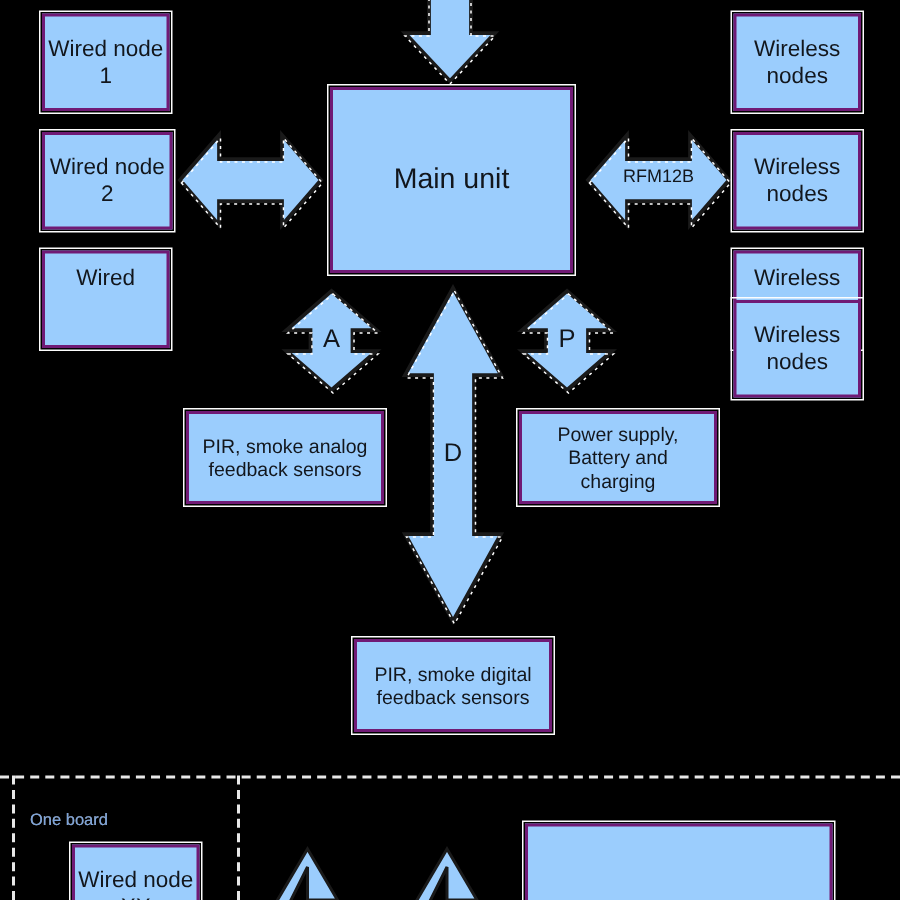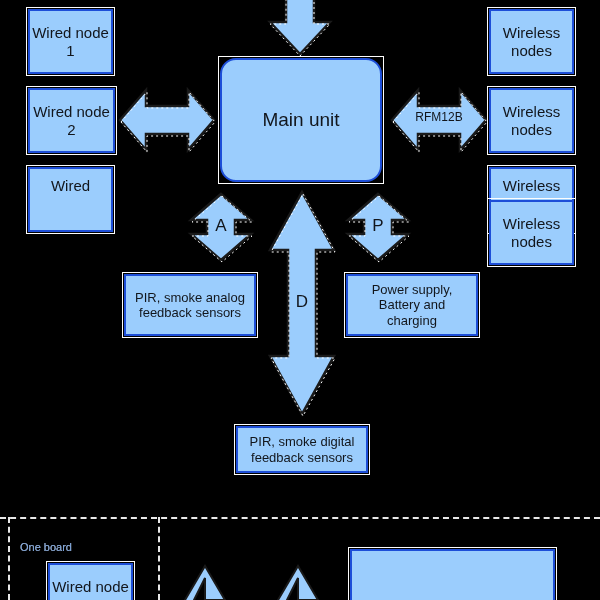--- a/index.html
+++ b/index.html
@@ -2,28 +2,28 @@
 <html><head>
 <meta charset="utf-8">
 <style>
   html,body{margin:0;padding:0;background:#000;}
   body{width:600px;height:600px;overflow:hidden;
        font-family:"Liberation Sans","DejaVu Sans",sans-serif;}
   #canvas{position:relative;width:600px;height:600px;background:#000;}
 
   
   .box{position:absolute;box-sizing:border-box;
-       background:#9bcdfd;border:2px solid #1d4ed8;
+       background:#9bcdfd;border:2px solid #701a75;
        color:#12161c;display:flex;align-items:center;justify-content:center;
        text-align:center;line-height:1.18;}
   
   .box::after{content:"";position:absolute;left:-4px;top:-4px;
        right:-4px;bottom:-4px;border:1px solid #fdfdfd;pointer-events:none;}
   .sz-md{font-size:15px;}
-  .sz-lg{font-size:19px;border-radius:16px;}
+  .sz-lg{font-size:19px;}
   .sz-xs{font-size:13px;}
 
   
   .arrow{position:absolute;}
   .arrow svg{display:block;overflow:visible;}
   .arrow .lbl{position:absolute;left:0;right:0;text-align:center;
        color:#12161c;font-size:15px;pointer-events:none;}
 
   
   .dashline{position:absolute;border-top:2px dashed #e8e8e8;}
@@ -119,21 +119,21 @@
   </div>
 
   <div class="box sz-xs" style="left:124px;top:274px;width:132px;height:62px;">
     <span style="padding:0 6px;">PIR, smoke analog feedback sensors</span>
   </div>
 
   <div class="box sz-xs" style="left:346px;top:274px;width:132px;height:62px;">
     <span style="padding:0 6px;">Power supply, Battery and charging</span>
   </div>
 
-  <div class="box sz-xs" style="left:236px;top:426px;width:132px;height:47px;">
+  <div class="box sz-xs" style="left:236px;top:426px;width:132px;height:62px;">
     <span style="padding:0 6px;">PIR, smoke digital feedback sensors</span>
   </div>
 
   <div class="dashline" style="left:0px;top:517px;width:600px;"></div>
   <div class="dashvert" style="left:8px;top:517px;height:83px;"></div>
   <div class="dashvert" style="left:158px;top:517px;height:83px;"></div>
 
   <div class="group-label" style="left:20px;top:541px;">
     <span class="ghost">One board</span>
     <span>One board</span>

